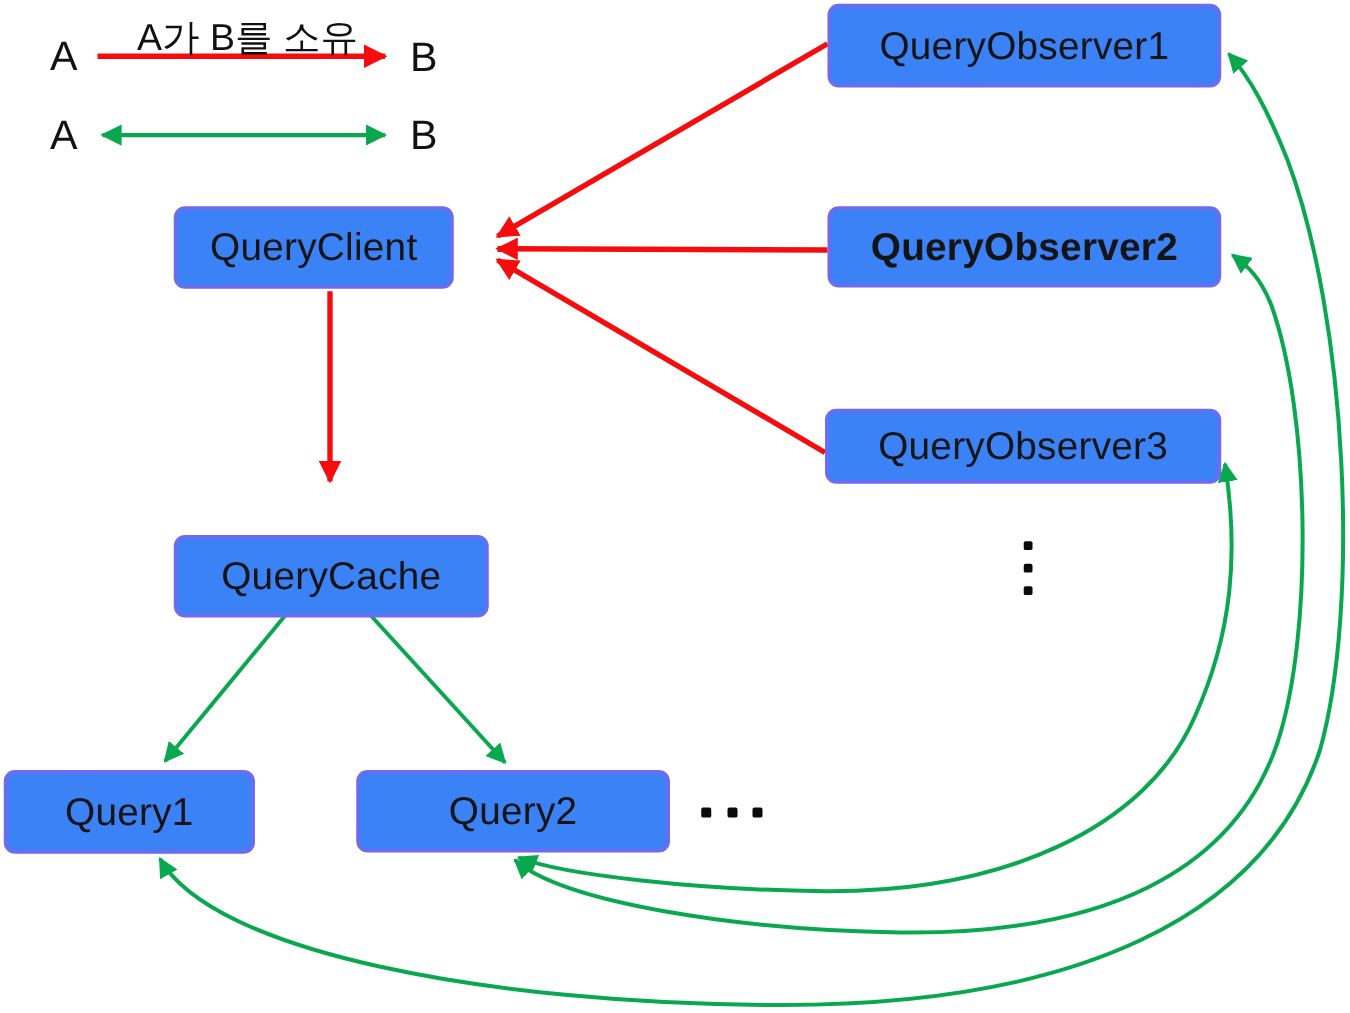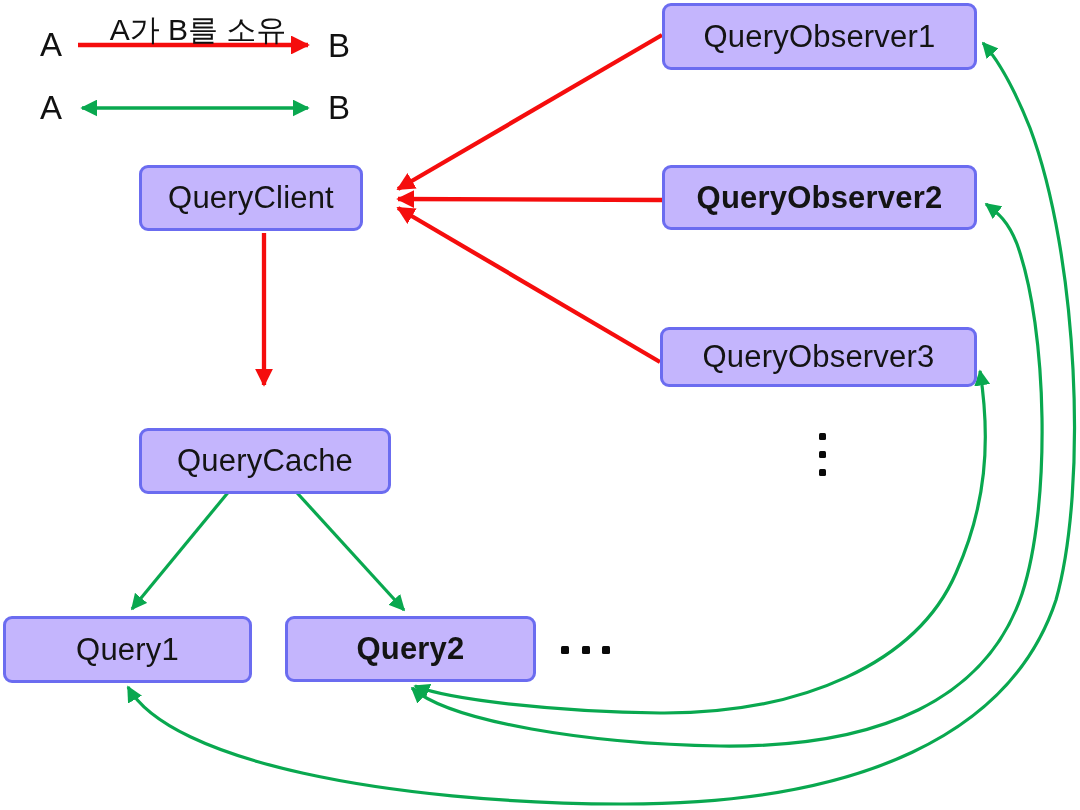--- a/index.html
+++ b/index.html
@@ -1,21 +1,21 @@
 <!DOCTYPE html>
 <html><head>
 <meta charset="utf-8">
 <style>
   html,body{margin:0;padding:0;}
   body{background:#ffffff;font-family:"Liberation Sans","DejaVu Sans",sans-serif;}
   #stage{position:relative;width:1080px;height:810px;background:#ffffff;overflow:hidden;}
   svg.canvas{position:absolute;left:0;top:0;width:1080px;height:810px;}
   .node{
     position:absolute;
-    background:#c4b5fd;
+    background:#3b82f6;
     border:3px solid #6b6cf0;
     border-radius:9px;
     box-sizing:border-box;
     display:flex;align-items:center;justify-content:center;
     font-size:31px;color:#141414;
     letter-spacing:0.2px;
     white-space:nowrap;
   }
   .legend-label{
     position:absolute;
@@ -66,22 +66,22 @@
 
   <div class="legend-letter" style="left:51px;top:45px;">A</div>
   <div class="legend-letter" style="left:339px;top:46px;">B</div>
   <div class="legend-letter" style="left:51px;top:108px;">A</div>
   <div class="legend-letter" style="left:339px;top:108px;">B</div>
 
   <div class="legend-label" style="left:198px;top:10px;">A가 B를 소유</div>
 
   <div class="node" style="left:139px;top:165px;width:224px;height:66px;">QueryClient</div>
   <div class="node" style="left:139px;top:392px;width:252px;height:66px;margin-top:36px;">QueryCache</div>
-  <div class="node" style="left:3px;top:616px;width:249px;height:67px;">Query1</div>
-  <div class="node" style="left:285px;top:616px;width:251px;height:66px;font-weight:bold;">Query2</div>
+  <div class="node" style="left:3px;top:616px;width:201px;height:67px;">Query1</div>
+  <div class="node" style="left:285px;top:616px;width:251px;height:66px;">Query2</div>
   <div class="node" style="left:662px;top:3px;width:315px;height:67px;">QueryObserver1</div>
   <div class="node" style="left:662px;top:165px;width:315px;height:65px;font-weight:bold;">QueryObserver2</div>
   <div class="node" style="left:660px;top:327px;width:317px;height:60px;">QueryObserver3</div>
 
   <div>
     <div class="dot dot-h" style="left:561px;top:646px;"></div>
     <div class="dot dot-h" style="left:582px;top:646px;"></div>
     <div class="dot dot-h" style="left:602px;top:646px;"></div>
   </div>
 

